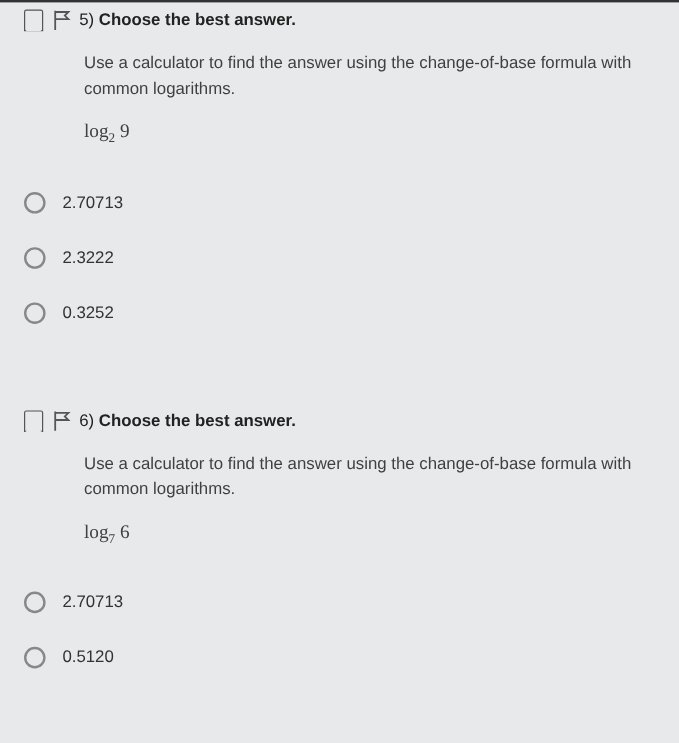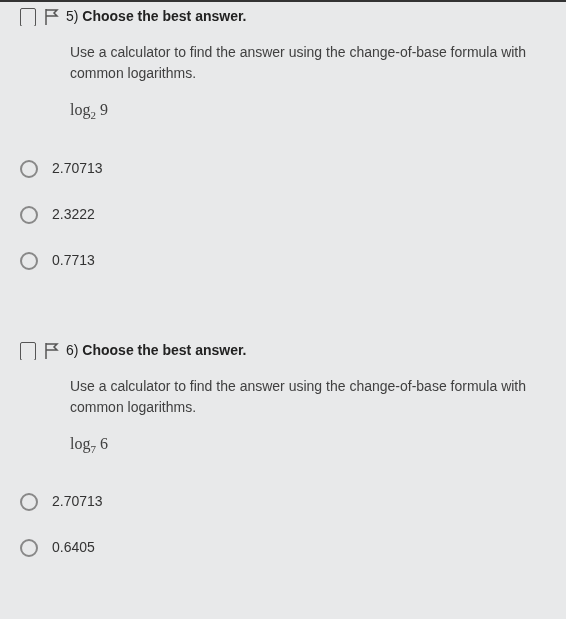--- a/index.html
+++ b/index.html
@@ -128,21 +128,21 @@
     <div class="option">
       <span class="radio"></span>
       <span class="option-label">2.70713</span>
     </div>
     <div class="option">
       <span class="radio"></span>
       <span class="option-label">2.3222</span>
     </div>
     <div class="option">
       <span class="radio"></span>
-      <span class="option-label">0.7713</span>
+      <span class="option-label">0.3252</span>
     </div>
   </div>
 </div>
 
 <div class="divider-space"></div>
 
 <div class="question-block">
   <div class="question-header">
     <span class="bookmark-icon"></span>
     <span class="flag-icon">
@@ -160,17 +160,17 @@
       log<span class="sub">7</span> <span>6</span>
     </div>
   </div>
   <div class="options">
     <div class="option">
       <span class="radio"></span>
       <span class="option-label">2.70713</span>
     </div>
     <div class="option">
       <span class="radio"></span>
-      <span class="option-label">0.6405</span>
+      <span class="option-label">0.5120</span>
     </div>
 
   </div>
 </div>
 
 </body></html>

